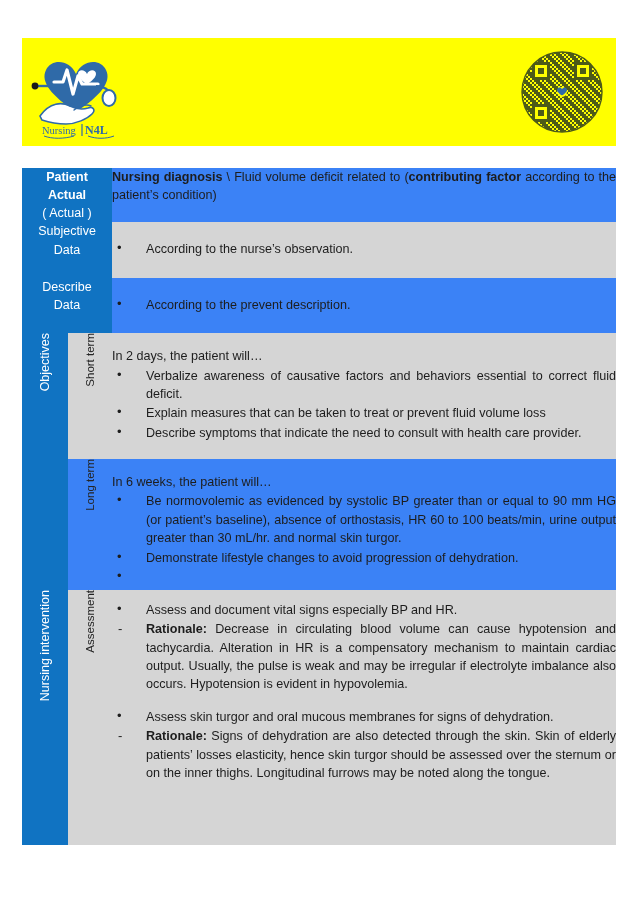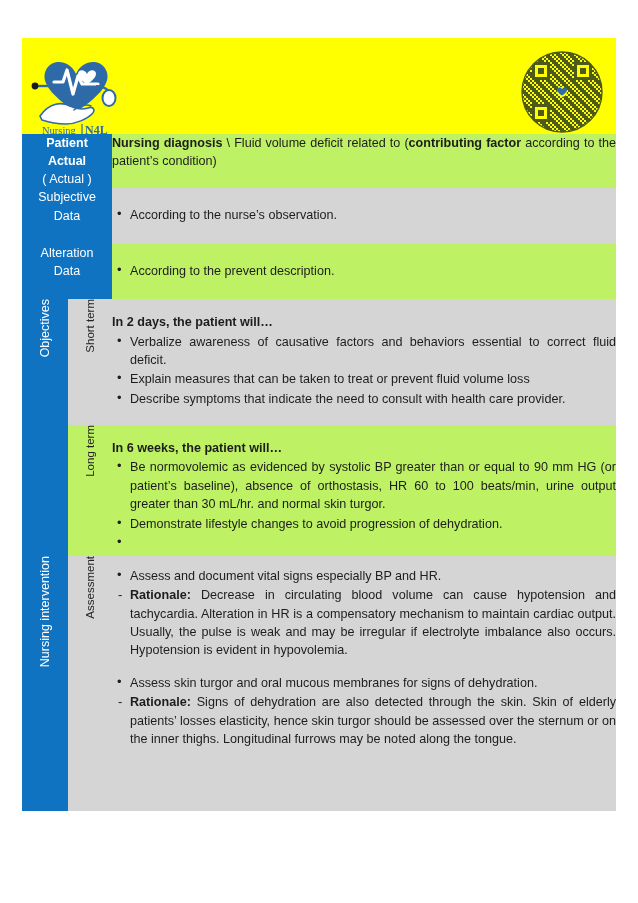--- a/index.html
+++ b/index.html
@@ -61,21 +61,21 @@
     flex: 0 0 84px;
     display: flex;
     align-items: center;
     justify-content: center;
   }
 
   
   .care-table {
     position: absolute;
     left: 22px;
-    top: 134px;
+    top: 168px;
     width: 594px;
     border-collapse: collapse;
     table-layout: fixed;
   }
   .care-table td {
     vertical-align: top;
     padding: 0;
     border: 0;
   }
 
@@ -132,36 +132,36 @@
     display: inline-block;
   }
 
   .cell {
     border-bottom: 2px solid #ffffff;
     padding: 9px 14px 9px 12px;
     font-size: 12.6px;
     line-height: 1.46;
     color: #1d1d1d;
   }
-  .bg-dark  { background: #bef264; margin-left: 12px; }
+  .bg-dark  { background: #3b82f6; margin-left: 12px; }
   .bg-light { background: #d5d5d5; }
 
   .just { text-align: justify; }
 
   .hdr-line { margin: 0; }
   .hdr-line b { font-weight: bold; }
 
   ul.bl {
     margin: 0;
     padding: 0;
     list-style: none;
   }
   ul.bl > li {
     position: relative;
-    padding-left: 18px;
+    padding-left: 34px;
     margin: 0 0 1px 0;
   }
   ul.bl > li.b::before {
     content: "\2022";
     position: absolute;
     left: 5px;
     top: -1px;
     font-size: 13px;
   }
   ul.bl > li.d::before {
@@ -171,21 +171,21 @@
     top: 0px;
     font-size: 13px;
   }
   ul.bl > li.empty {
     min-height: 15px;
   }
   .spacer-li { height: 13px; }
 
   .strong { font-weight: bold; }
   .blk-title {
-    font-weight: bold;
+    font-weight: normal;
     margin-bottom: 1px;
   }
 </style>
 </head>
 <body>
 
 <div class="banner">
 
   <div class="logo-wrap">
     <svg width="92" height="96" viewBox="0 0 92 96">
@@ -286,21 +286,21 @@
       </td>
       <td class="cell bg-light" style="padding-top:18px;padding-bottom:18px">
         <ul class="bl">
           <li class="b">According to the nurse’s observation.</li>
         </ul>
       </td>
     </tr>
 
     <tr>
       <td class="lbl wide" colspan="2">
-        <div>Alteration</div>
+        <div>Describe</div>
         <div>Data</div>
       </td>
       <td class="cell bg-dark" style="padding-top:18px;padding-bottom:18px">
         <ul class="bl">
           <li class="b">According to the prevent description.</li>
         </ul>
       </td>
     </tr>
 
     <tr>

